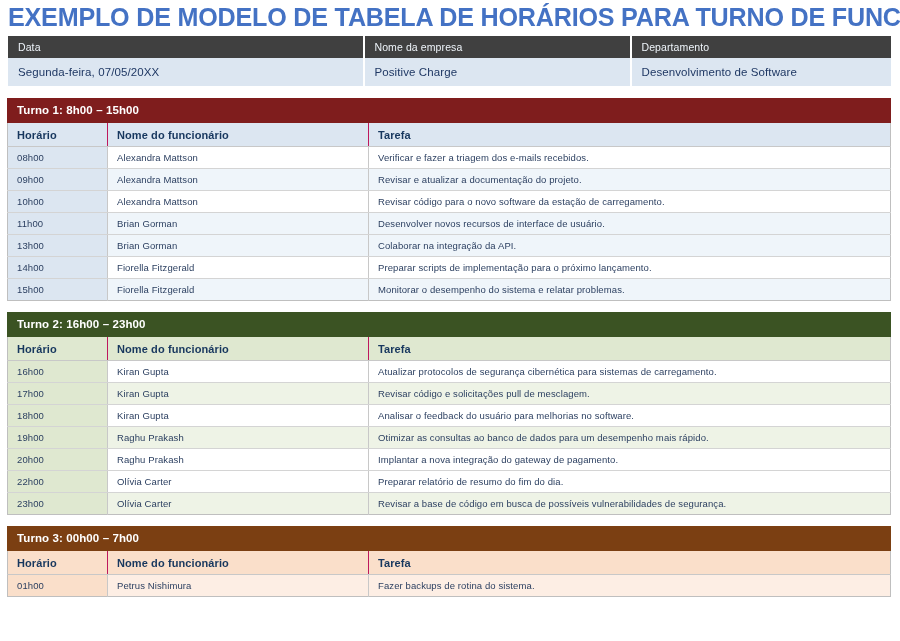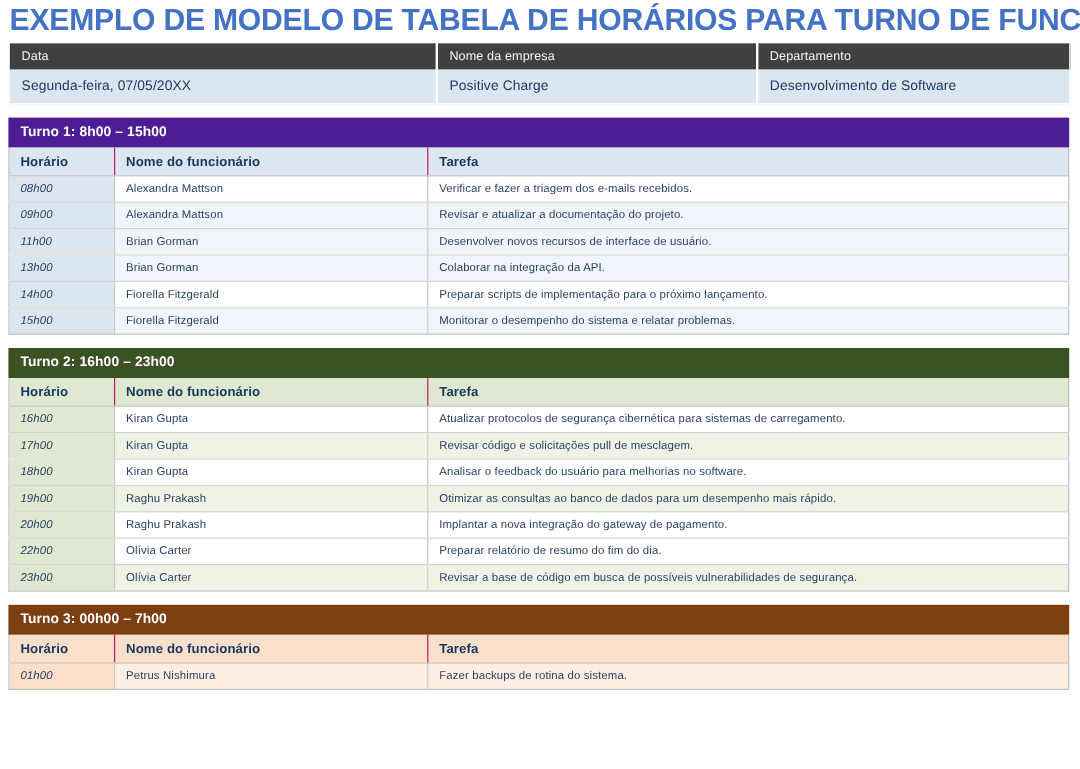--- a/index.html
+++ b/index.html
@@ -116,26 +116,26 @@
     height: 13px;
     border-right: 1px solid #c8c8c8;
     border-bottom: 1px solid #d4d4d4;
     letter-spacing: 0.1px;
     white-space: nowrap;
     overflow: hidden;
   }
   .shift-table td:last-child { border-right: none; }
   .shift-table tr:last-child td { border-bottom: none; }
 
-  .c-time { width: 88px; font-style: italic; }
+  .c-time { width: 100px; }
   .c-name { width: 261px; margin-top: 16px; }
   .c-task { width: auto; }
 
   
-  .s1 .shift-header { background: #4c1d95; }
+  .s1 .shift-header { background: #7f1d1d; }
   .s1 .shift-table th { background: #dce6f1; }
   .s1 .shift-table tr.odd  td { background: #ffffff; }
   .s1 .shift-table tr.even td { background: #eff5fa; }
   .s1 .shift-table tr.odd  td.c-time { background: #dce6f1; }
   .s1 .shift-table tr.even td.c-time { background: #dce6f1; }
 
   
   .s2 .shift-header { background: #3b5323; }
   .s2 .shift-table th { background: #dfe8d0; }
   .s2 .shift-table tr.odd  td { background: #ffffff; }
@@ -199,20 +199,25 @@
           <tr class="odd">
             <td class="c-time">08h00</td>
             <td class="c-name">Alexandra Mattson</td>
             <td class="c-task">Verificar e fazer a triagem dos e-mails recebidos.</td>
           </tr>
           <tr class="even">
             <td class="c-time">09h00</td>
             <td class="c-name">Alexandra Mattson</td>
             <td class="c-task">Revisar e atualizar a documentação do projeto.</td>
           </tr>
+          <tr class="odd">
+            <td class="c-time">10h00</td>
+            <td class="c-name">Alexandra Mattson</td>
+            <td class="c-task">Revisar código para o novo software da estação de carregamento.</td>
+          </tr>
           <tr class="even">
             <td class="c-time">11h00</td>
             <td class="c-name">Brian Gorman</td>
             <td class="c-task">Desenvolver novos recursos de interface de usuário.</td>
           </tr>
           <tr class="even">
             <td class="c-time">13h00</td>
             <td class="c-name">Brian Gorman</td>
             <td class="c-task">Colaborar na integração da API.</td>
           </tr>

